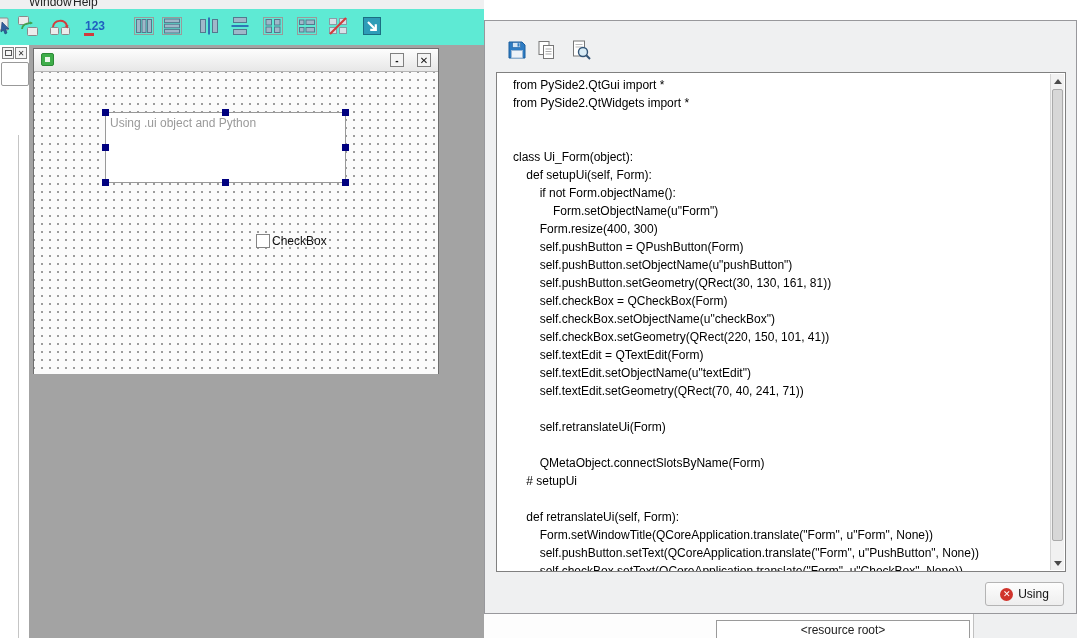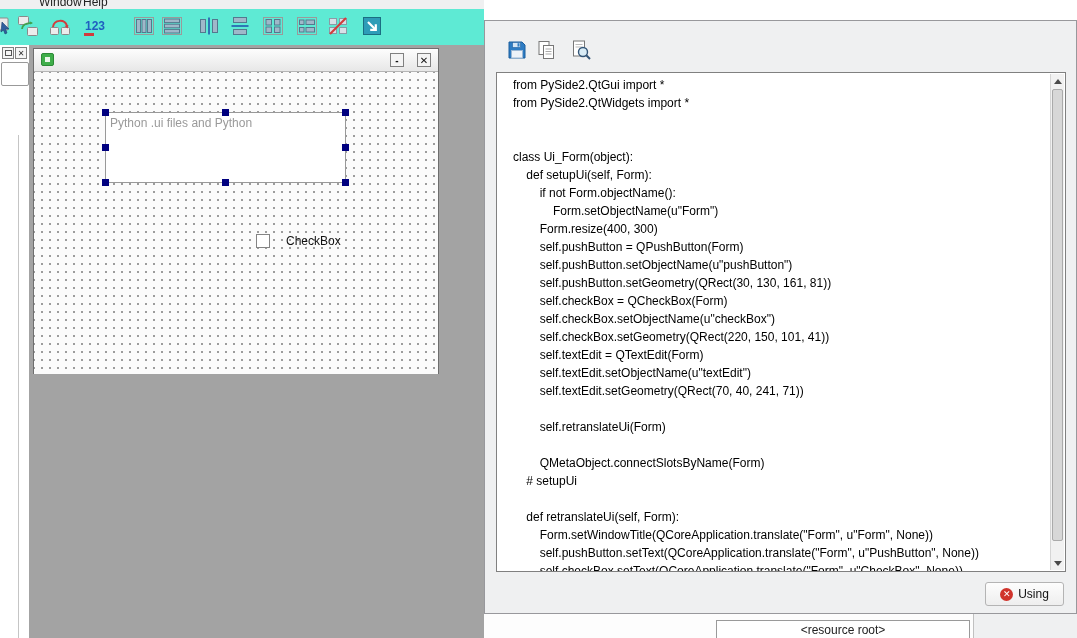--- a/index.html
+++ b/index.html
@@ -1,20 +1,20 @@
 <!DOCTYPE html>
 <html><head>
 <meta charset="utf-8">
 <style>
   html,body{margin:0;padding:0;}
   body{font-family:"Liberation Sans","DejaVu Sans",sans-serif;}
   #root{position:relative;width:1077px;height:638px;overflow:hidden;background:#eff0f1;}
   .abs{position:absolute;}
   
-  #menubar{left:12px;top:0;width:412px;height:9px;background:#eff0f1;overflow:hidden;}
+  #menubar{left:2px;top:0;width:412px;height:9px;background:#eff0f1;overflow:hidden;}
   .menu-label{position:absolute;top:-5px;font-size:12px;color:#222;}
   #toolbar{left:0;top:9px;width:484px;height:36px;background:#5eead4;border-bottom:1px solid #c2c2c2;}
   .tb-icon{position:absolute;top:5px;width:24px;height:24px;display:flex;align-items:center;justify-content:center;}
   .tb-icon svg{width:22px;height:22px;}
   #topright-white{left:484px;top:0;width:593px;height:20px;background:#ffffff;}
   
   #left-panel{left:0;top:45px;width:29px;height:593px;background:#ffffff;}
   #left-divider{left:18px;top:135px;width:1px;height:503px;background:#c5c5c5;}
   .dock-btn{position:absolute;width:12px;height:12px;border:1px solid #808080;background:#f5f5f5;display:flex;align-items:center;justify-content:center;font-size:8px;color:#333;box-sizing:border-box;}
   .dock-float-inner{width:5px;height:4px;border:1px solid #555;}
@@ -28,21 +28,21 @@
   #form-icon{position:absolute;left:7px;top:4px;width:13px;height:13px;background:#3fae4a;border-radius:2px;border:1px solid #2c8a36;box-sizing:border-box;}
   #form-icon span{display:block;margin:3px;width:5px;height:5px;background:#e9f7ea;}
   .cap-btn{position:absolute;top:4px;width:14px;height:14px;border:1px solid #808080;background:#f4f4f4;display:flex;align-items:center;justify-content:center;font-size:10px;font-weight:bold;color:#111;box-sizing:border-box;}
   #form-body{position:relative;height:302px;background-color:#fbfbfb;background-image:radial-gradient(#9c9c9c 0.9px,transparent 1.1px);background-size:8px 8px;background-position:4px 4px;overflow:hidden;}
   #textedit{position:absolute;left:71px;top:40px;width:241px;height:71px;background:#fff;border:1px solid #999;box-sizing:border-box;}
   #textedit-placeholder{position:absolute;left:4px;top:3px;font-size:12px;color:#9a9a9a;}
   .handle{position:absolute;width:7px;height:7px;background:#00007f;}
   #pushbutton{position:absolute;left:32px;top:131px;width:160px;height:79px;background:linear-gradient(#fefefe,#efefef);border:1px solid #b0b0b0;border-radius:3px;box-sizing:border-box;display:flex;align-items:center;justify-content:center;font-size:12px;color:#111;}
   #checkbox{position:absolute;left:222px;top:162px;display:flex;align-items:center;}
   #checkbox-indicator{width:14px;height:14px;background:#fff;border:1px solid #848484;box-sizing:border-box;}
-  #checkbox-label{margin-left:16px;font-size:12px;color:#111;}
+  #checkbox-label{margin-left:2px;font-size:12px;color:#111;}
   
   #code-dialog{left:484px;top:20px;width:593px;height:594px;background:#eff0f1;border:1px solid #98989c;box-sizing:border-box;}
   .dlg-icon{position:absolute;top:17px;width:24px;height:24px;display:flex;align-items:center;justify-content:center;}
   .dlg-icon svg{width:22px;height:22px;}
   #code-area{position:absolute;left:11px;top:51px;width:570px;height:500px;background:#fff;border:1px solid #808080;box-sizing:border-box;overflow:hidden;}
   #code-pre{margin:0;padding:3px 18px 3px 16px;font-family:"Liberation Sans","DejaVu Sans",sans-serif;font-size:12px;line-height:18px;color:#000;white-space:pre-wrap;}
   #vscroll{position:absolute;top:1px;right:1px;bottom:1px;width:14px;background:#f1f1f1;border-left:1px solid #d5d5d5;box-sizing:border-box;}
   .scroll-btn{position:absolute;left:0;width:13px;height:14px;display:flex;align-items:center;justify-content:center;}
   .tri-up{width:0;height:0;border-left:4px solid transparent;border-right:4px solid transparent;border-bottom:5px solid #4a4a4a;}
   .tri-down{width:0;height:0;border-left:4px solid transparent;border-right:4px solid transparent;border-top:5px solid #4a4a4a;}
@@ -174,21 +174,21 @@
     <div id="form-window">
       <div id="form-titlebar">
         <div id="form-icon">
             <span></span>
           </div>
         <div class="cap-btn" style="right:34px;">-</div>
         <div class="cap-btn" style="right:7px;">✕</div>
       </div>
       <div id="form-body">
         <div id="textedit">
-          <span id="textedit-placeholder">Python .ui files and Python</span>
+          <span id="textedit-placeholder">Using .ui object and Python</span>
         </div>
         <div class="handle" style="left:68px;top:37px;"></div>
         <div class="handle" style="left:188px;top:37px;"></div>
         <div class="handle" style="left:308px;top:37px;"></div>
         <div class="handle" style="left:68px;top:72px;"></div>
         <div class="handle" style="left:308px;top:72px;"></div>
         <div class="handle" style="left:68px;top:107px;"></div>
         <div class="handle" style="left:188px;top:107px;"></div>
         <div class="handle" style="left:308px;top:107px;"></div>
         <div id="checkbox">

